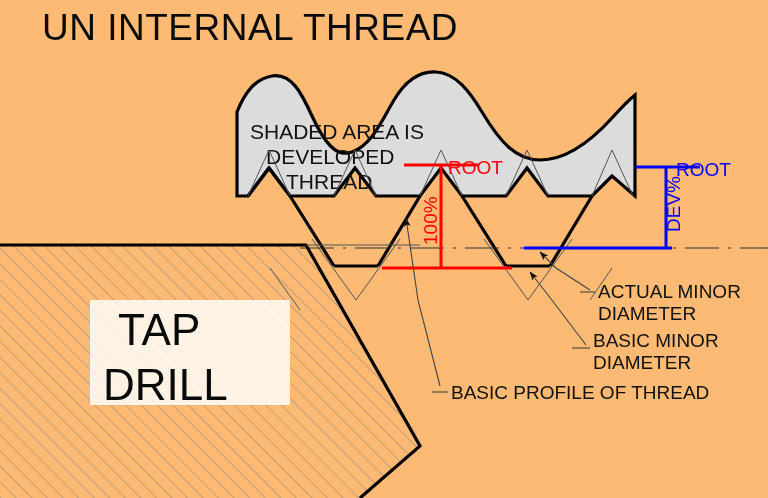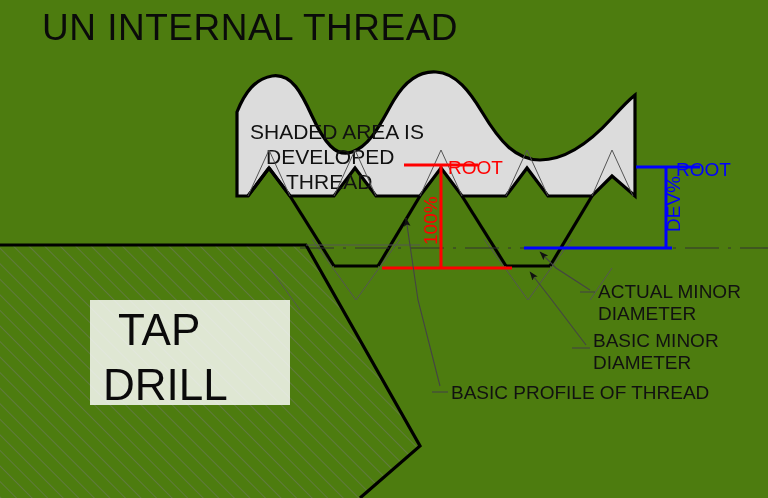--- a/index.html
+++ b/index.html
@@ -1,18 +1,18 @@
 <!DOCTYPE html>
 <html><head>
 <meta charset="utf-8">
 <style>
   html,body{margin:0;padding:0;background:#ffffff;}
   body{width:768px;height:498px;overflow:hidden;
        font-family:"Liberation Sans",sans-serif;}
-  #stage{position:relative;width:768px;height:498px;background:#4d7c0f;text-decoration:underline;}
+  #stage{position:relative;width:768px;height:498px;background:#fdba74;text-decoration:underline;}
   svg{display:block;position:absolute;top:0;left:0;}
   .ttl{font-family:"Liberation Sans",sans-serif;font-size:37px;fill:#0a0a0a;letter-spacing:0.5px;}
   .big{font-family:"Liberation Sans",sans-serif;font-size:44px;fill:#0a0a0a;}
   .lbl{font-family:"Liberation Sans",sans-serif;font-size:19px;fill:#111;}
   .lblred{font-family:"Liberation Sans",sans-serif;font-size:19px;fill:#ff0000;}
   .lblblue{font-family:"Liberation Sans",sans-serif;font-size:19px;fill:#0000ff;}
   .shade{fill:#dcdcdc;stroke:#000000;stroke-width:3.2;stroke-linejoin:miter;}
   .thin{stroke:#555;stroke-width:1;fill:none;}
   .heavy{stroke:#000;stroke-width:3.2;fill:none;stroke-linecap:butt;}
   .redln{stroke:#ff0000;stroke-width:3;fill:none;}

